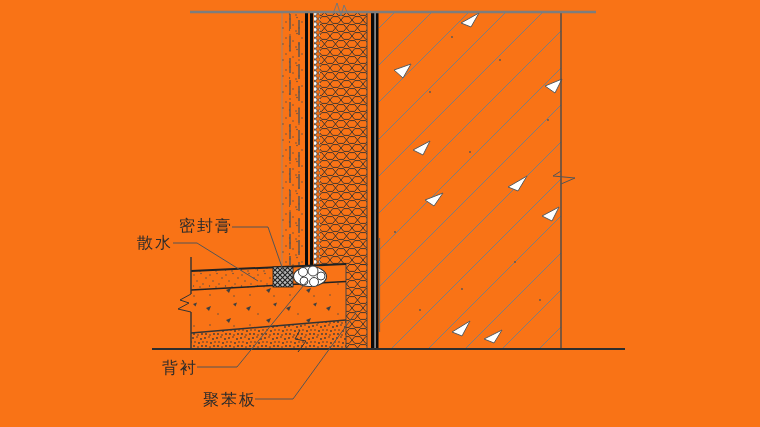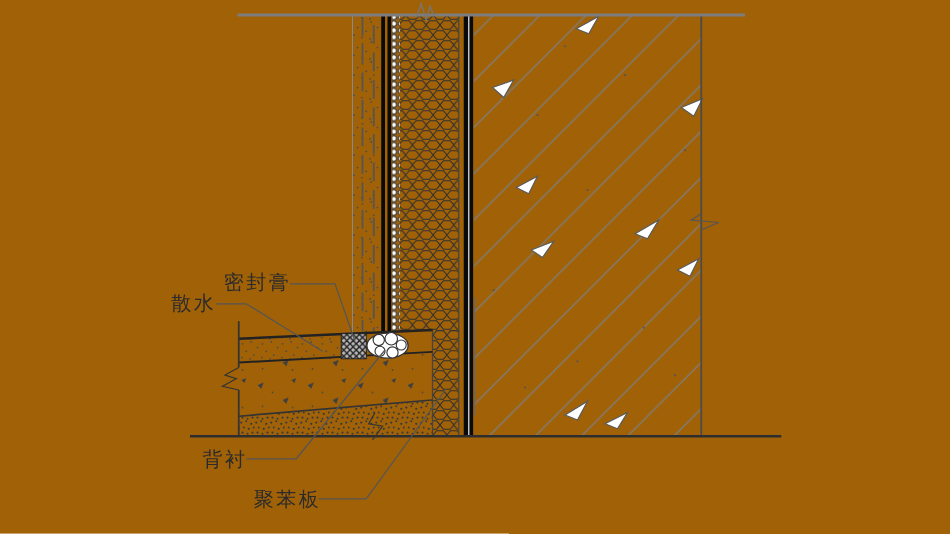--- a/index.html
+++ b/index.html
@@ -1,16 +1,16 @@
 <!DOCTYPE html>
 <html><head>
 <meta charset="utf-8">
 <style>
   html,body{margin:0;padding:0;background:#fff;}
-  .canvas{position:relative;width:760px;height:427px;background:#a16207;overflow:hidden;
+  .canvas{position:relative;width:760px;height:427px;background:#f97316;overflow:hidden;
           font-family:"DejaVu Sans",sans-serif;}
   svg{display:block;}
   text.cad-label{font-size:16px;fill:#2b2b2b;letter-spacing:2px;
                  font-family:"DejaVu Sans",sans-serif;}
 </style>
 </head>
 <body>
 
 <div class="canvas">
 <svg width="760" height="427" viewBox="0 0 760 427" xmlns="http://www.w3.org/2000/svg">

